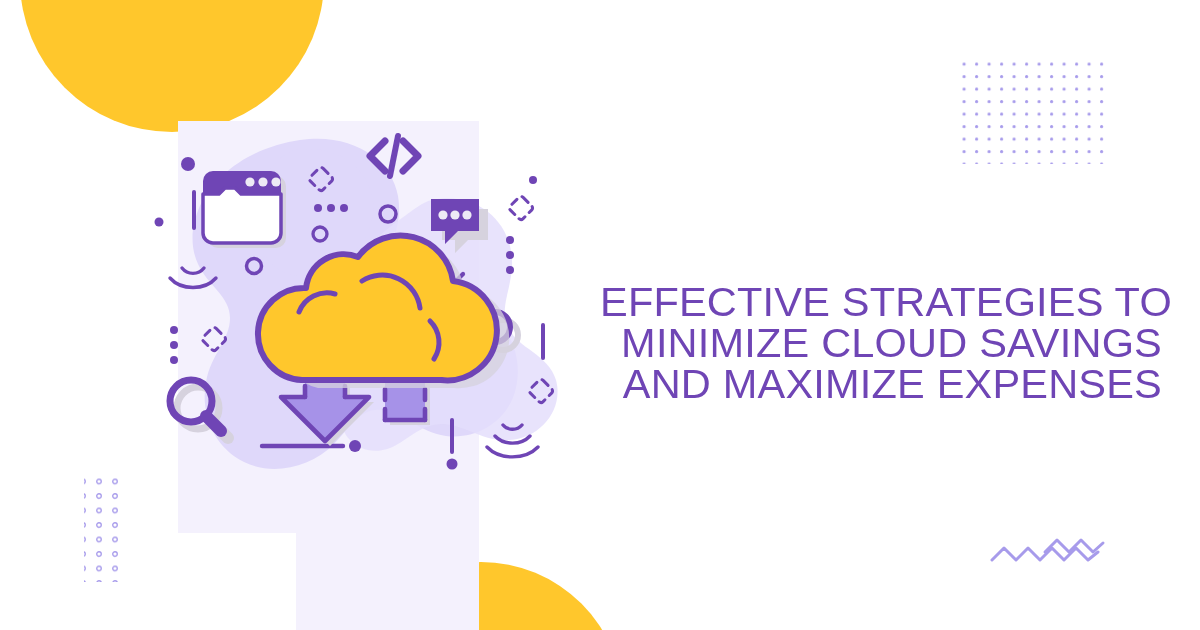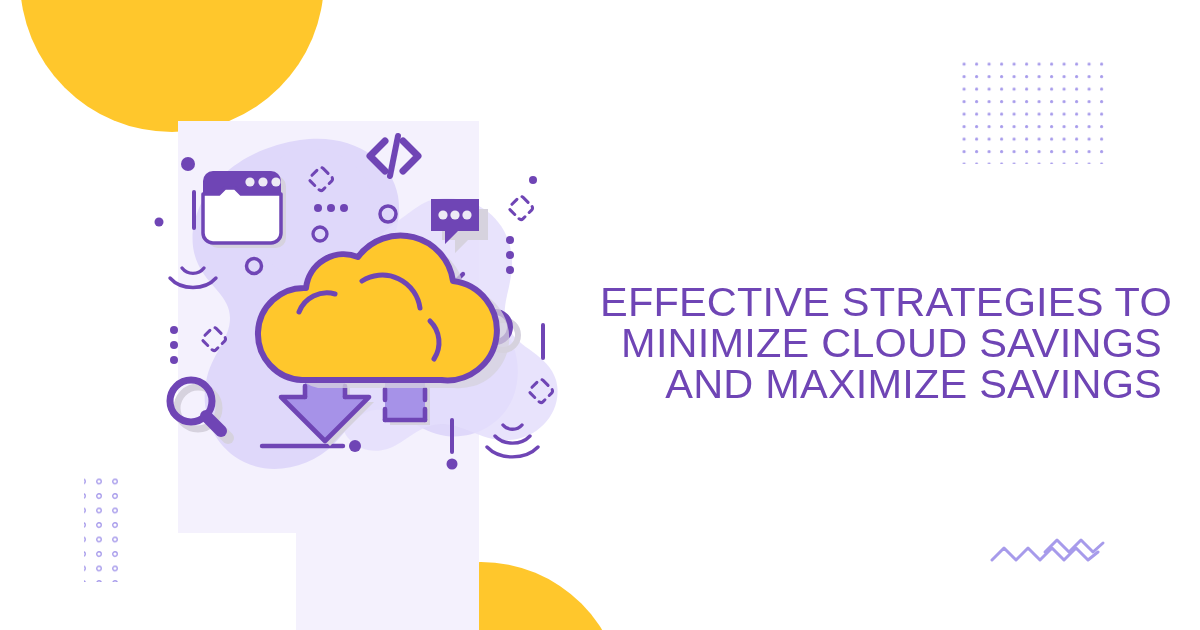--- a/index.html
+++ b/index.html
@@ -244,16 +244,16 @@
         <path fill="none" stroke="#6F45B5" stroke-width="5" stroke-linecap="round" d="M299,312 a30,30 0 0 1 36,-18"></path>
         <path fill="none" stroke="#6F45B5" stroke-width="5" stroke-linecap="round" d="M362,281 a38,38 0 0 1 58,27"></path>
         <path fill="none" stroke="#6F45B5" stroke-width="5" stroke-linecap="round" d="M430,321 a30,30 0 0 1 4,38"></path>
       </g>
     </g>
   </svg>
 
   <div class="title-block">
     <span class="title-line">EFFECTIVE STRATEGIES TO</span>
     <span class="title-line">MINIMIZE CLOUD SAVINGS</span>
-    <span class="title-line">AND MAXIMIZE SAVINGS</span>
+    <span class="title-line">AND MAXIMIZE EXPENSES</span>
   </div>
 
 </div>
 
 </body></html>

